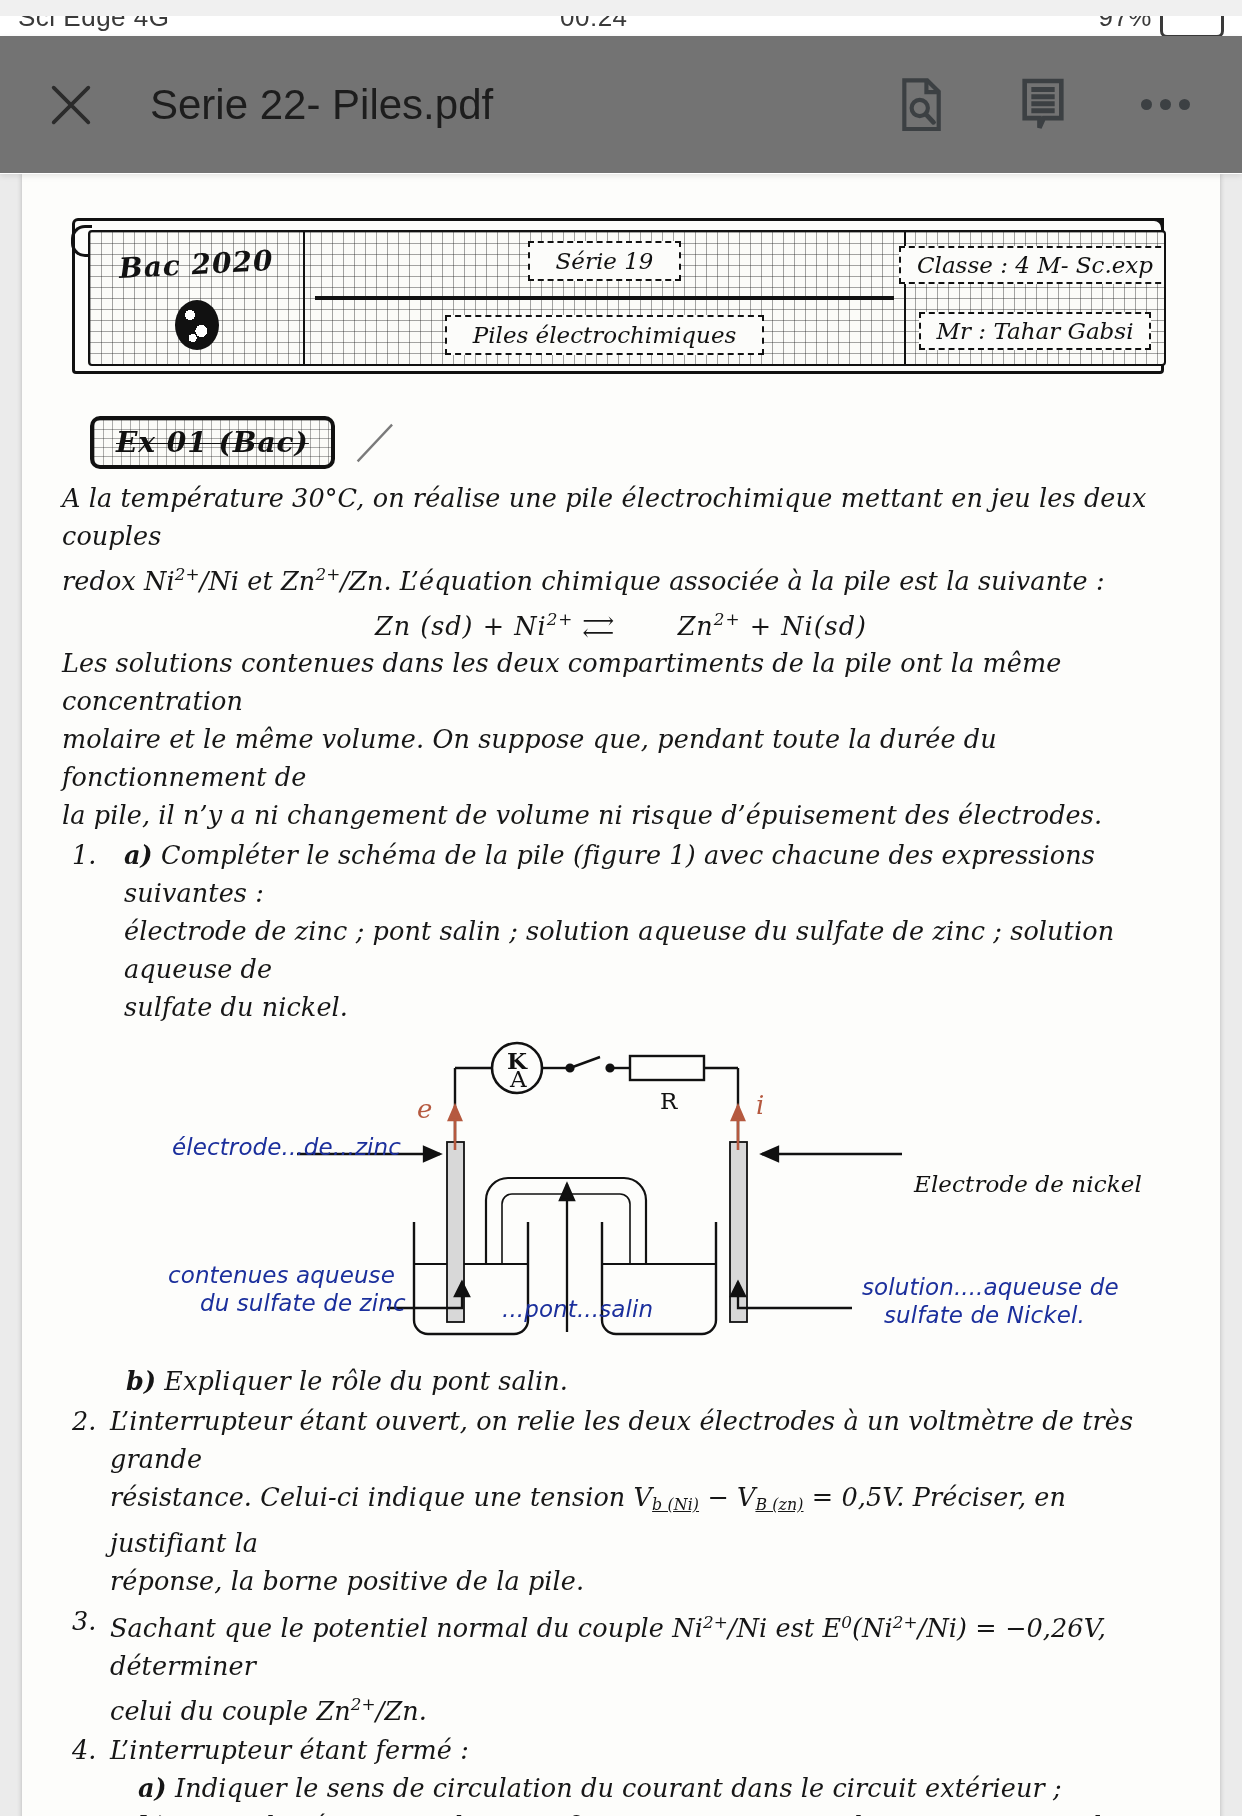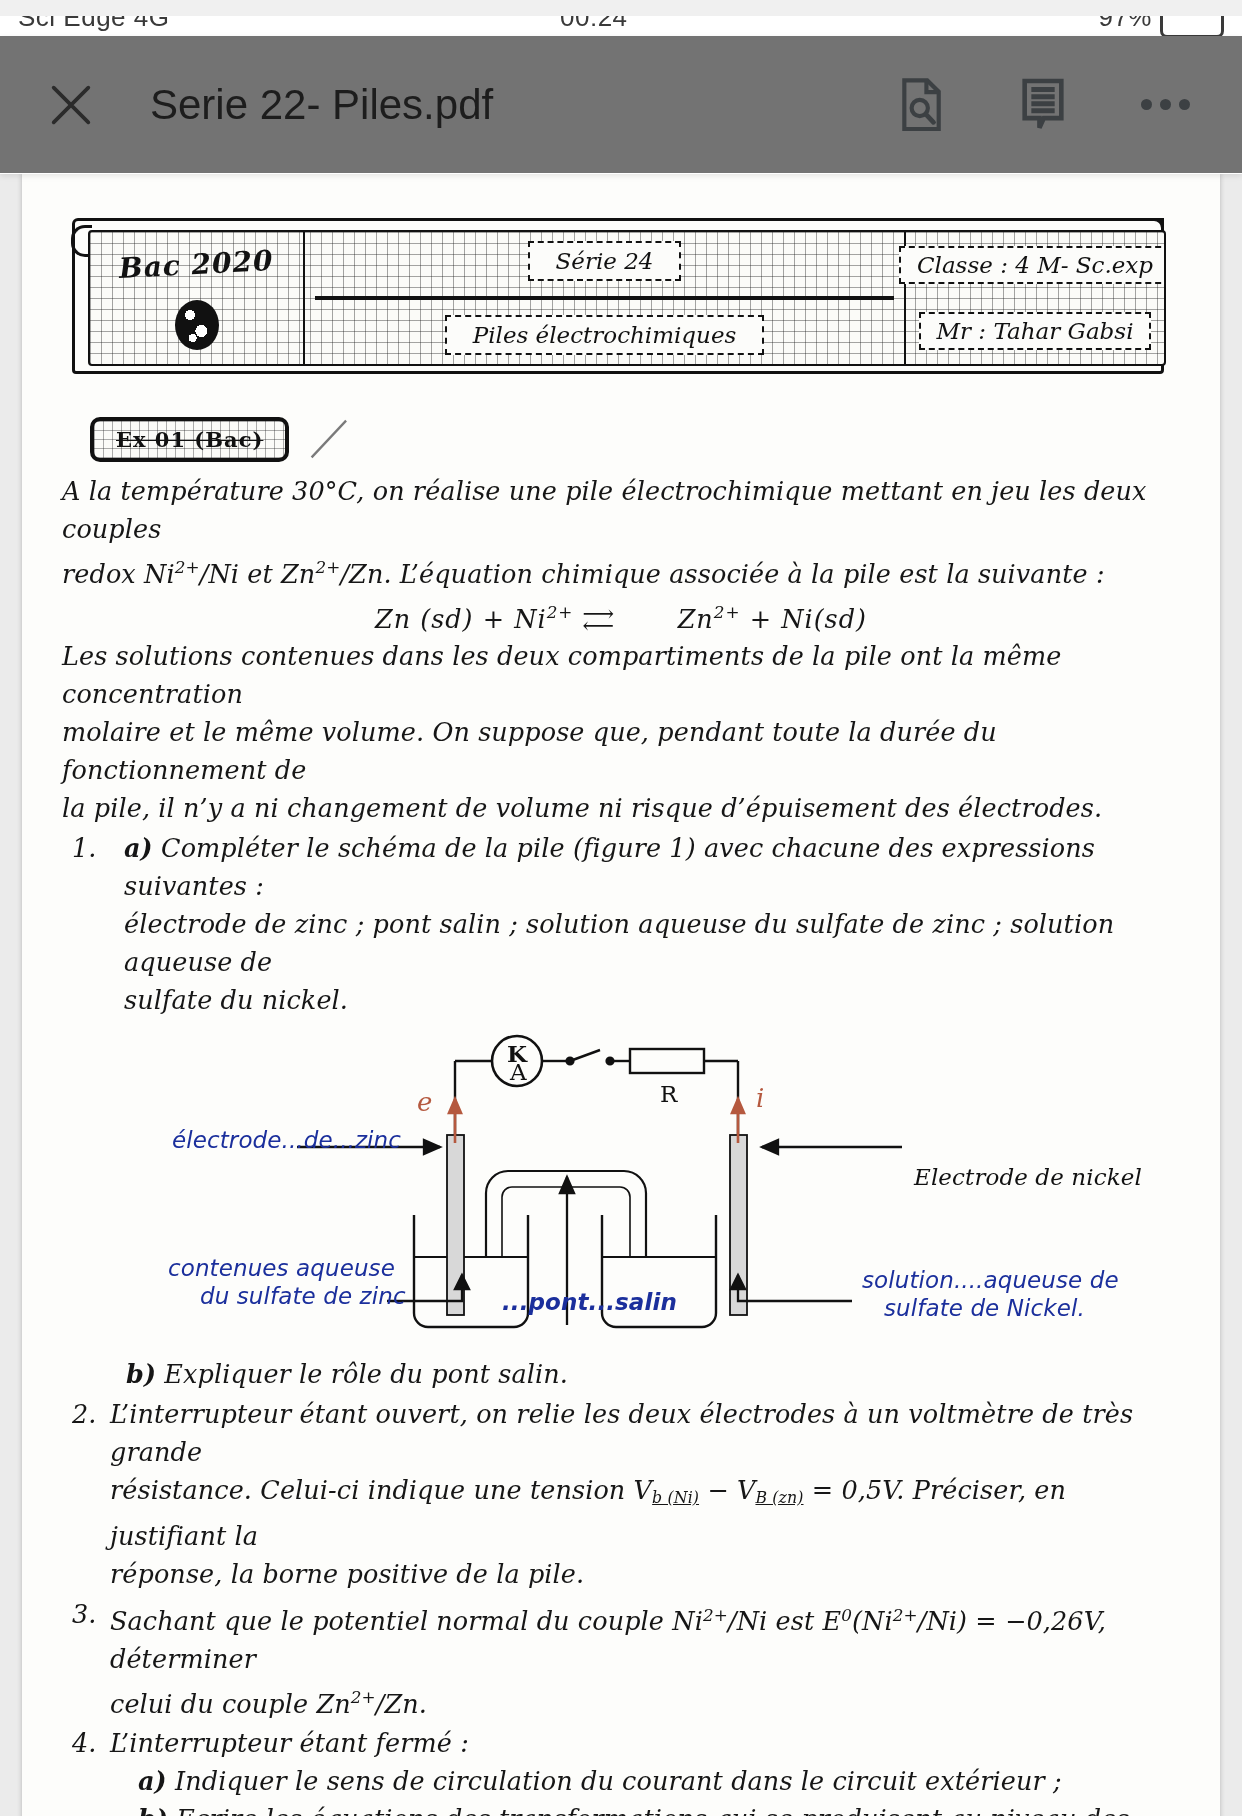--- a/index.html
+++ b/index.html
@@ -235,22 +235,23 @@
   }
   .ex-tag {
     border: 4px solid #111;
     border-radius: 10px;
     padding: 6px 22px;
     background-color: #fbfbf8;
     background-image:
       repeating-linear-gradient(to right, rgba(30,30,30,0.36) 0 1px, transparent 1px 9px),
       repeating-linear-gradient(to bottom, rgba(30,30,30,0.36) 0 1px, transparent 1px 9px);
     font-family: "DejaVu Serif", serif;
+    font-style: italic;
     font-weight: bold;
-    font-size: 21px;
+    font-size: 28px;
     letter-spacing: 1px;
     color: #111;
     text-decoration: line-through;
     text-decoration-thickness: 1px;
   }
   .ex-slash {
     width: 46px;
     height: 46px;
     margin-left: 18px;
   }
@@ -396,21 +397,21 @@
     <div class="hdr-wrap">
       <div class="hdr-outer"></div>
       <div class="hdr-inner">
 
         <div class="hdr-col c1">
           <div class="bac-title">Bac  2020</div>
           <div class="globe"></div>
         </div>
 
         <div class="hdr-col c2">
-          <div class="chip">Série 24</div>
+          <div class="chip">Série 19</div>
           <div class="rule"></div>
           <div class="chip">Piles électrochimiques</div>
         </div>
 
         <div class="hdr-col c3">
           <div class="chip tight">Classe : 4 M- Sc.exp</div>
           <div class="chip tight">Mr : Tahar Gabsi</div>
         </div>
 
       </div>
@@ -515,21 +516,21 @@
 
         <div class="redmark" style="left:355px; top:58px;">e</div>
         <div class="redmark" style="left:694px; top:54px;">i</div>
 
         <div class="hand" style="left:110px; top:100px;">électrode...de...zinc</div>
         <div class="printed-lbl" style="left:852px; top:104px;margin-top:29px;">Electrode de nickel</div>
 
         <div class="hand" style="left:106px; top:228px;">contenues aqueuse</div>
         <div class="hand" style="left:138px; top:256px;">du sulfate de zinc</div>
 
-        <div class="hand" style="left:440px; top:262px;font-weight:bold;">...pont...salin</div>
+        <div class="hand" style="left:440px; top:262px;">...pont...salin</div>
 
         <div class="hand" style="left:800px; top:240px;">solution....aqueuse de</div>
         <div class="hand" style="left:822px; top:268px;">sulfate de  Nickel.</div>
       </div>
 
       <div>
 
         <p style="padding-left:64px">
           <span class="lbl" style="font-weight:bold">b)</span>
           <span>Expliquer le rôle du pont salin.</span>

